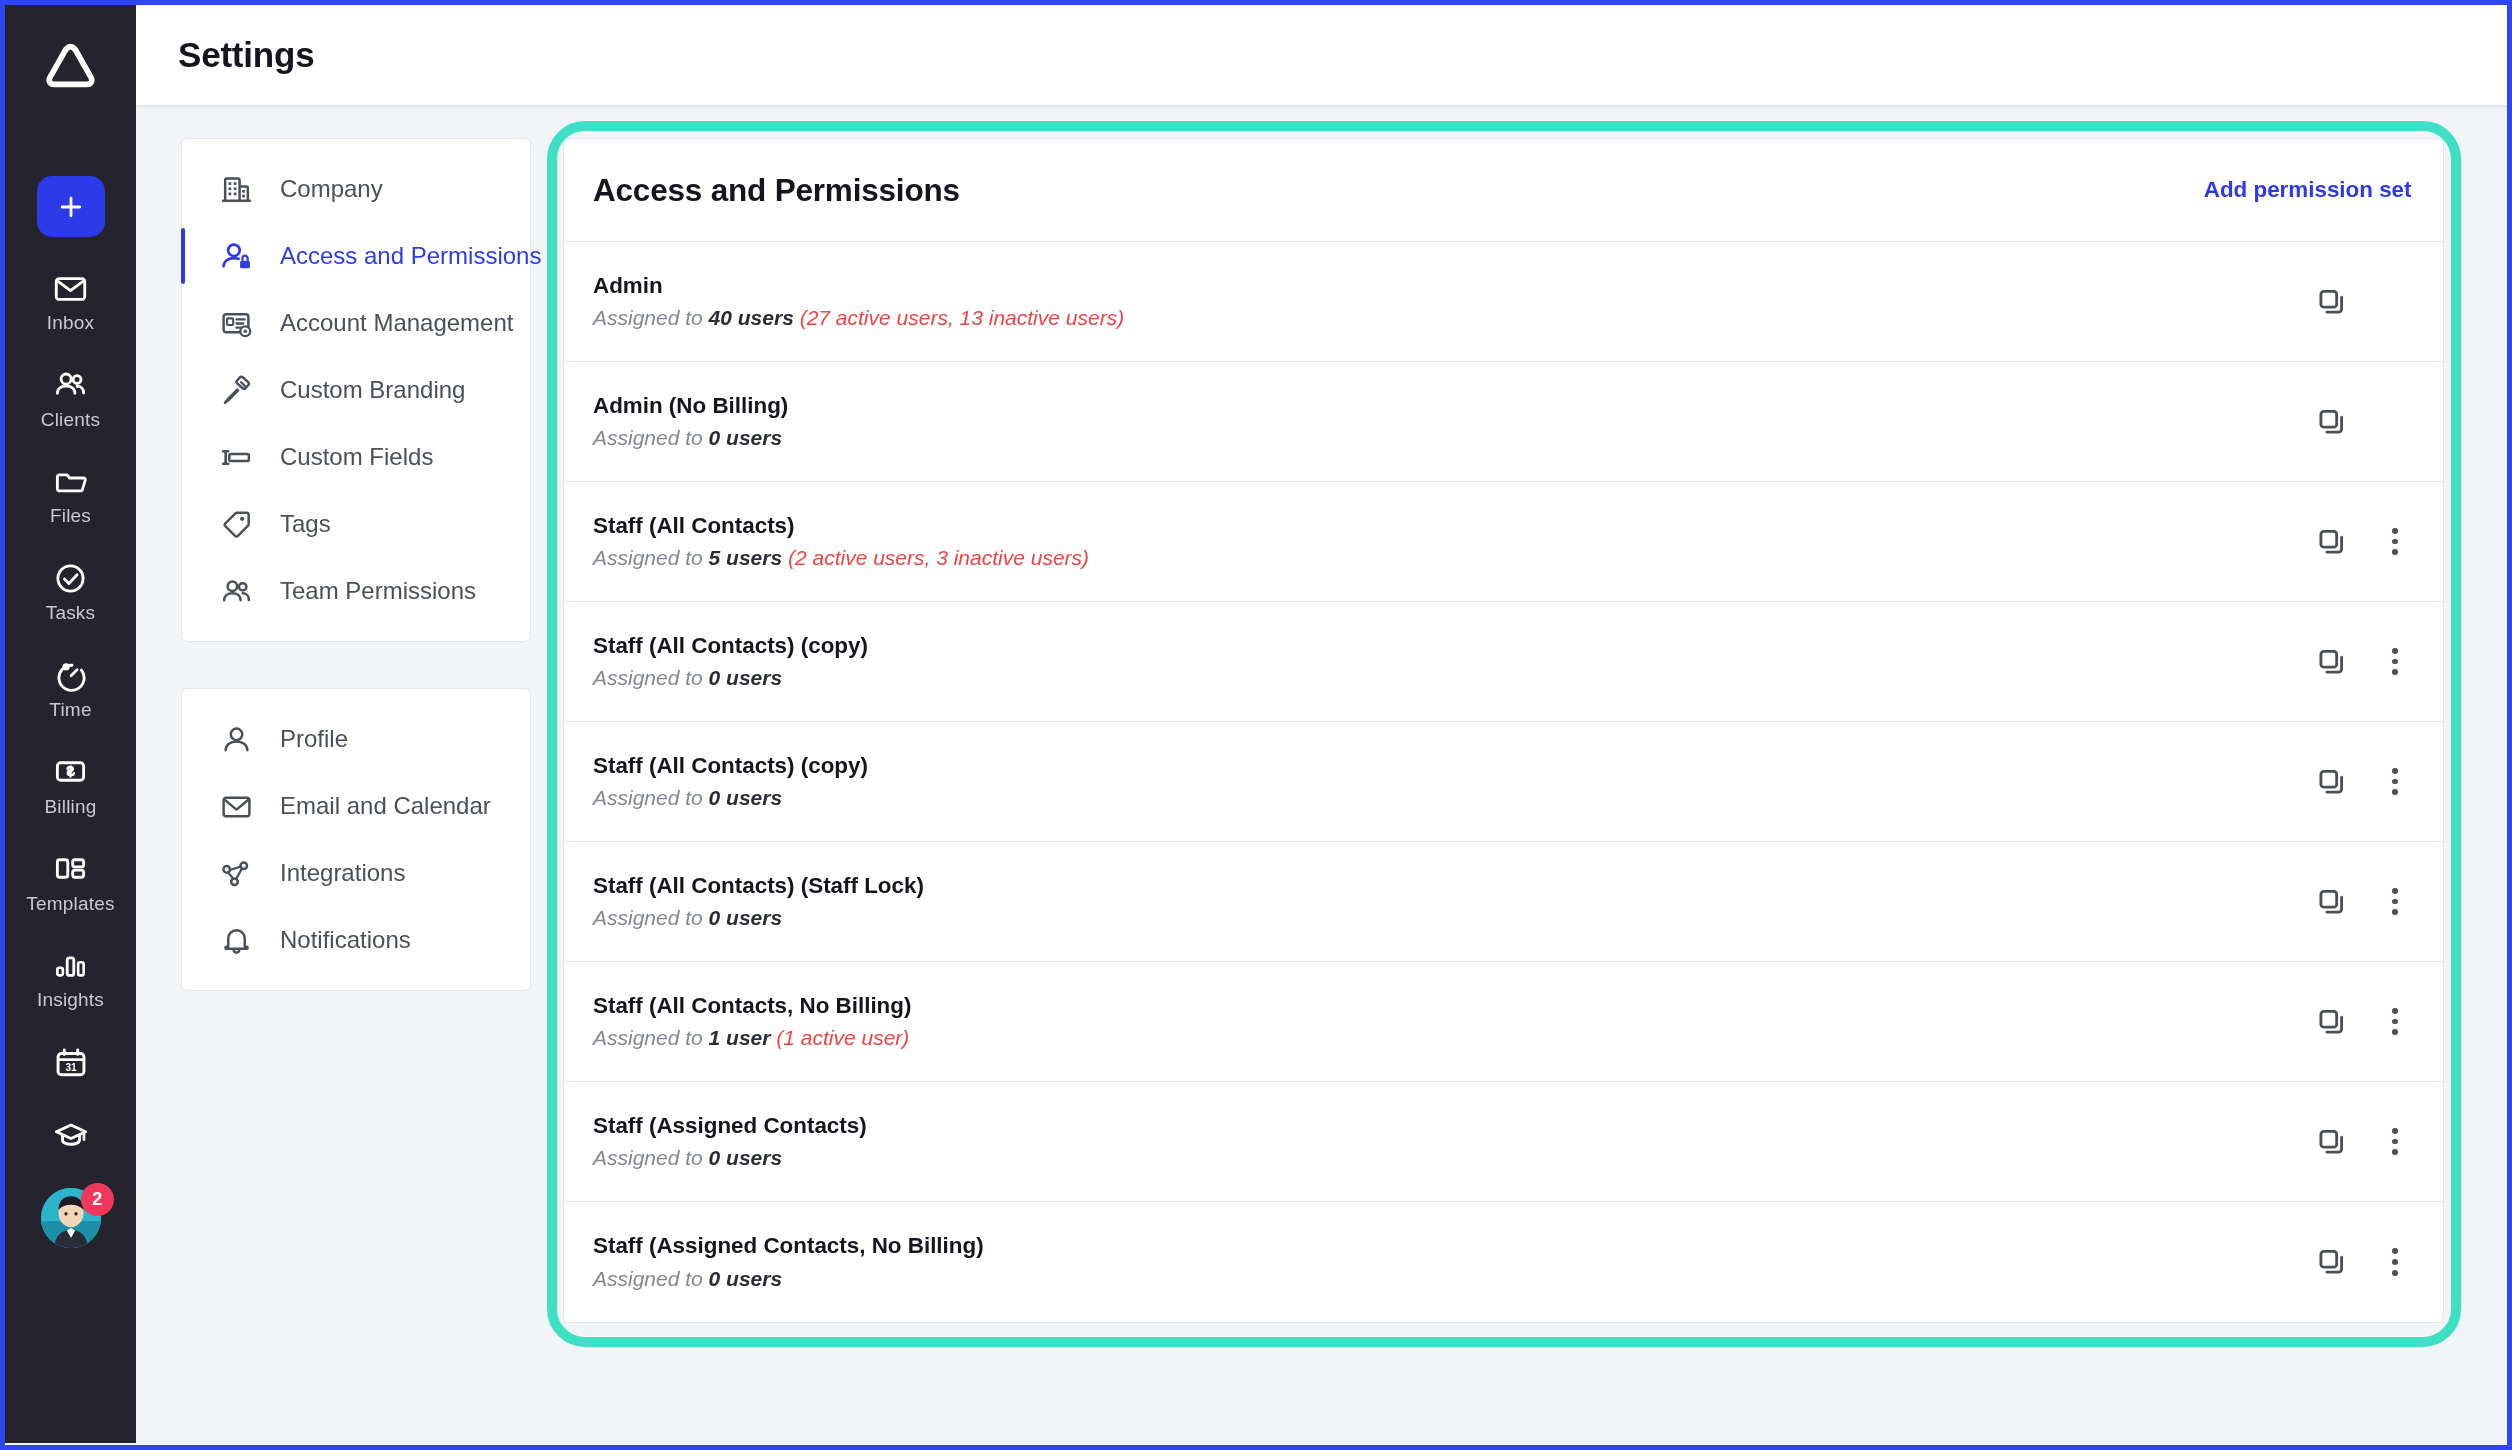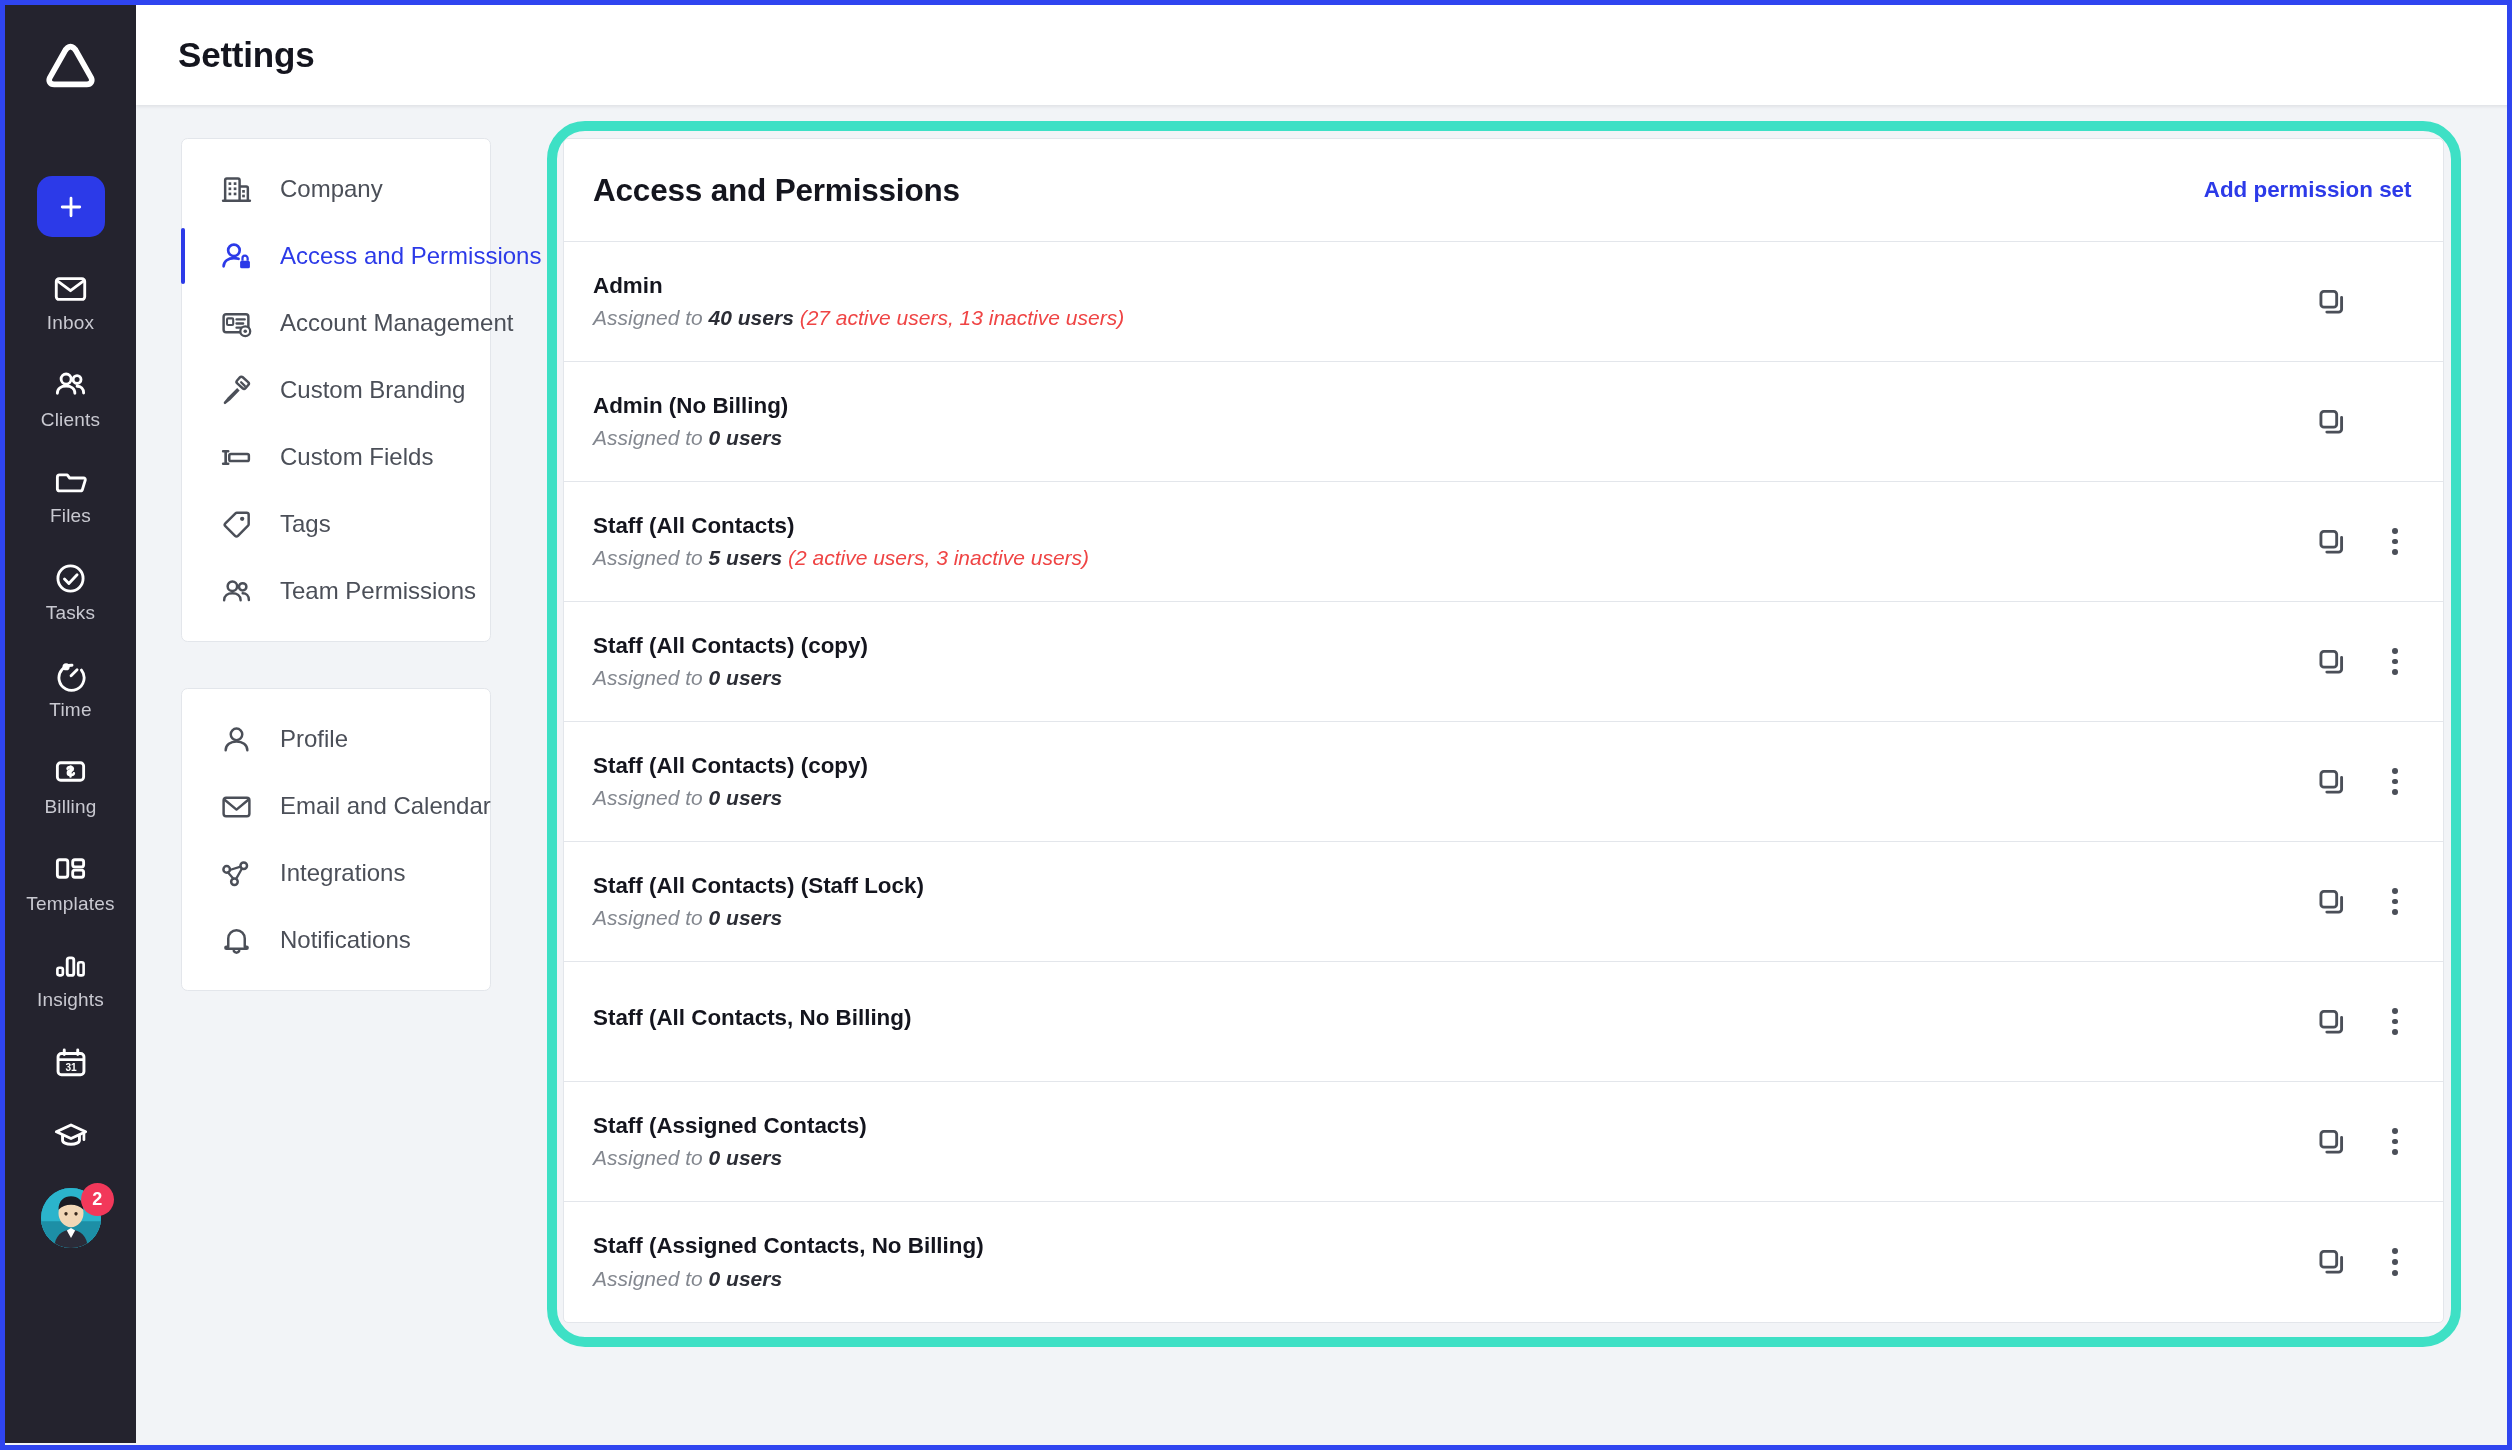--- a/index.html
+++ b/index.html
@@ -73,21 +73,21 @@
   }
   #topbar-title {
     margin-left: 42px;
     font-size: 35px; font-weight: 700; color: #14151E;
     letter-spacing: -0.2px;
   }
 
   
   #settings-col {
     position: absolute; left: 176px; top: 133px;
-    width: 310px;
+    width: 350px;
   }
   .menu-card {
     background: #fff;
     border: 0.8px solid #E3E6EB;
     border-radius: 6.6px;
     padding: 16.6px 0;
   }
   .menu-card + .menu-card { margin-top: 46px; }
   .menu-item {
     position: relative;
@@ -598,20 +598,23 @@
                 <i></i>
               </span>
       </div>
 
     </div>
   </div>
 
   <div class="perm-row">
     <div class="perm-main">
       <div class="perm-name">Staff (All Contacts, No Billing)</div>
+      <div class="perm-sub">
+        <span class="prefix">Assigned to </span><span class="count">1 user</span><span class="detail"> (1 active user)</span>
+      </div>
     </div>
     <div class="perm-actions">
       <div class="act-btn copy">
         <svg viewBox="0 0 32 32" width="31.5" height="31.5">
           <rect x="5" y="5.5" width="16" height="16" rx="3" fill="none" stroke="#4B4F58" stroke-width="2.9"></rect>
           <path d="M11 26.5 h12 a3 3 0 0 0 3-3 V11.5" fill="none" stroke="#4B4F58" stroke-width="2.9" stroke-linecap="round" stroke-linejoin="round"></path>
         </svg>
       </div>
       <div class="act-btn menu">
         <span class="dots">

